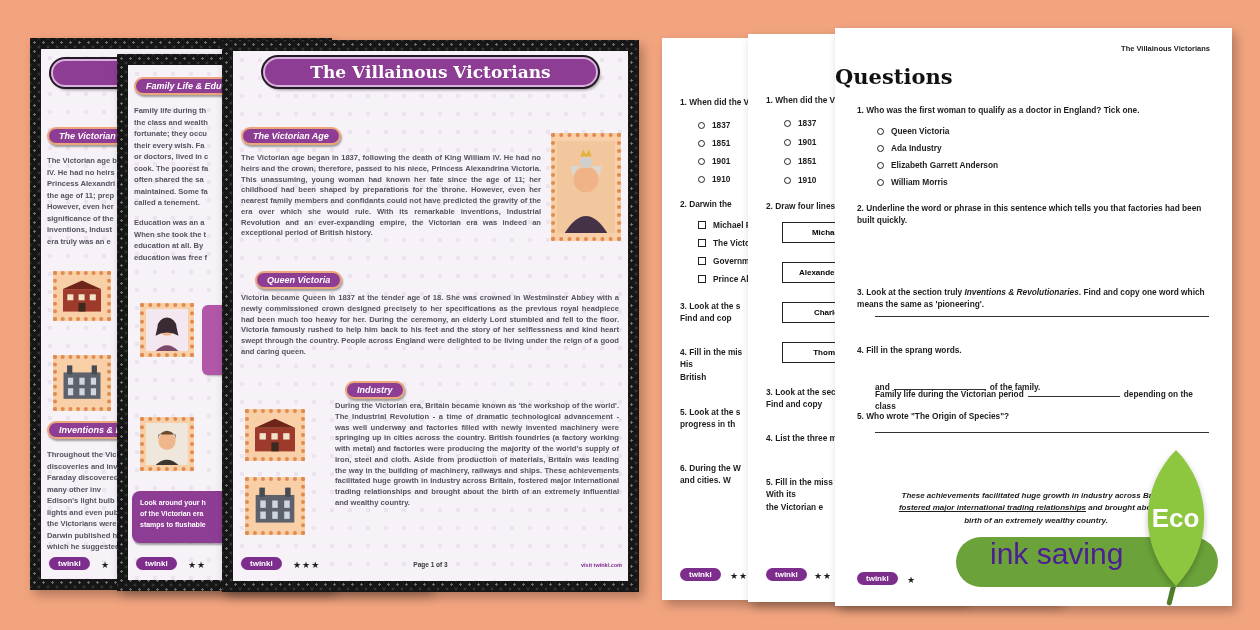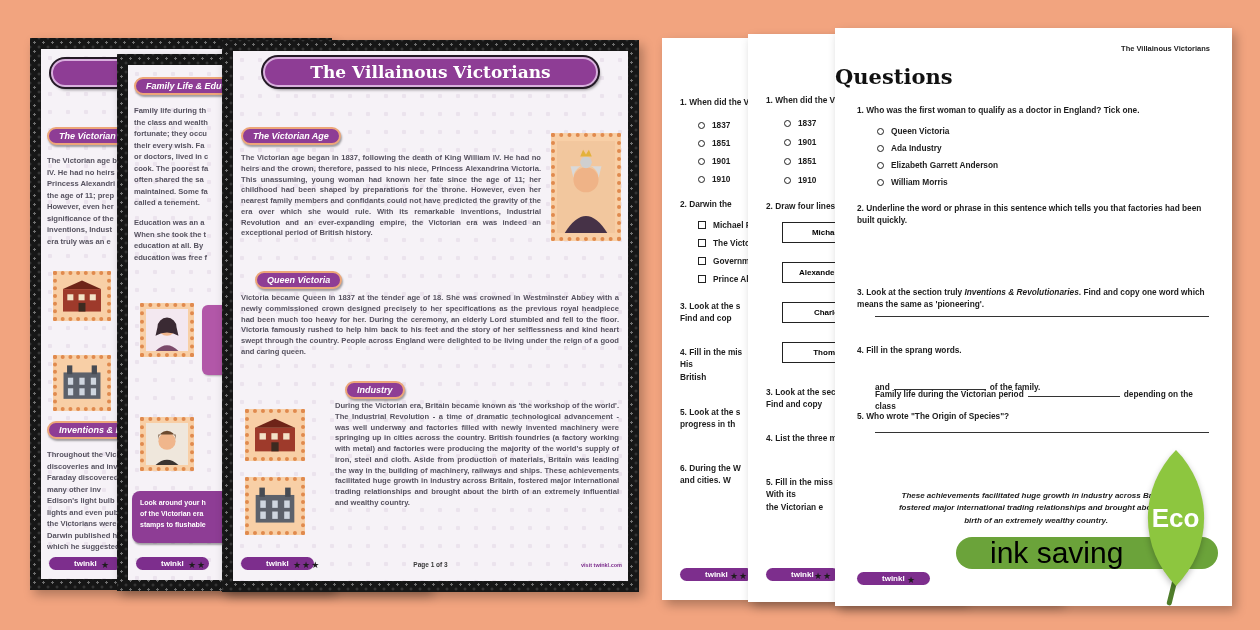--- a/index.html
+++ b/index.html
@@ -39,21 +39,21 @@
   .stamp svg { display:block; }
 
   .callout { position:absolute; background:#8e3d95; border-radius:8px; color:#fff;
         padding:6px 8px; box-shadow:1px 2px 2px rgba(0,0,0,.35); }
   .callout .frag-line { color:#fff; font-size:7px; line-height:11px; }
 
   .mini-box { position:absolute; background:#b257a8; border-radius:6px;
         box-shadow:1px 1px 2px rgba(0,0,0,.3); }
 
   .twinkl { position:absolute; background:#7d2e8d; color:#fff; border-radius:10px;
-        font-weight:bold; font-size:8px; padding:2px 25px; }
+        font-weight:bold; font-size:8px; padding:2px 9px; }
   .stars { position:absolute; font-size:9px; color:#1d1d1d; letter-spacing:1px; }
   .page-label { position:absolute; font-size:6.5px; font-weight:bold; color:#3a3a3a; }
   .visit { position:absolute; font-size:5.5px; font-weight:bold; color:#7d2e8d; }
 
   
   .qpage { background:#ffffff; }
   .q-line { font-size:8.3px; font-weight:bold; color:#1d1d1d; line-height:1.5; }
   .radio { display:inline-block; width:7px; height:7px; border:1.3px solid #222;
         border-radius:50%; margin-right:7px; flex:none; }
   .chk { display:inline-block; width:8px; height:8px; border:1.3px solid #222;
@@ -66,23 +66,23 @@
   .quote { position:absolute; font-size:8px; font-weight:bold; font-style:italic;
         color:#1d1d1d; text-align:center; line-height:1.55; }
   .namebox { position:absolute; border:1.6px solid #222; width:122px; text-align:center;
         font-size:8px; font-weight:bold; padding:5px 4px; background:#fff;
         white-space:nowrap; overflow:hidden; }
   .q-title { position:absolute; font-family:"DejaVu Serif", serif; font-weight:bold;
         font-size:21px; color:#111; }
   .q-header { position:absolute; font-size:7.5px; font-weight:bold; color:#222; }
 
   
-  .eco-bar { position:absolute; left:956px; top:537px; width:262px; height:32px;
-        background:#6ba33a; border-radius:26px; display:flex; align-items:center;
-        color:#000000; font-size:30px; padding-left:34px; z-index:5; }
+  .eco-bar { position:absolute; left:956px; top:537px; width:262px; height:50px;
+        background:#6ba33a; border-radius:26px; display:flex; align-items:flex-start;
+        color:#4c1d95; font-size:30px; padding-left:34px; z-index:5; }
   .eco-leaf { position:absolute; left:1128px; top:470px; width:96px; height:96px;
         background:#8dc63f; border-radius:0 100% 0 100%; transform:rotate(45deg);
         display:flex; align-items:center; justify-content:center;
         box-shadow:2px 2px 6px rgba(0,0,0,.25); z-index:6; }
   .eco-leaf span { transform:rotate(-45deg); color:#fff; font-size:26px; font-weight:bold; }
   .eco-stem { position:absolute; left:1172px; top:558px; width:5px; height:48px;
         background:#4f7d2a; border-radius:3px; transform:rotate(14deg); z-index:4; }
 </style>
 </head>
 <body>
@@ -406,21 +406,21 @@
     </div>
 
     <div class="q-line" style="position:absolute; left:22px; top:382px; width:352px;">
       <span>5.</span>
       <span>Who wrote "The Origin of Species"?</span>
     </div>
     <div class="ansline" style="left:40px; top:404px; width:334px;"></div>
 
     <div class="quote" style="left:48px; top:462px; width:306px;">
       <div>These achievements facilitated huge growth in industry across Britain,</div>
-      <div><span style="">fostered major international trading relationships</span><span> and brought about the</span></div>
+      <div><span style="text-decoration:underline;">fostered major international trading relationships</span><span> and brought about the</span></div>
       <div>birth of an extremely wealthy country.</div>
     </div>
 
     <div class="twinkl" style="left:22px; top:544px;">twinkl</div>
     <div class="stars" style="left:72px; top:547px;">★</div>
   </div>
 
   <div class="eco-stem"></div>
   <div class="eco-bar">
     <span>ink saving</span>

